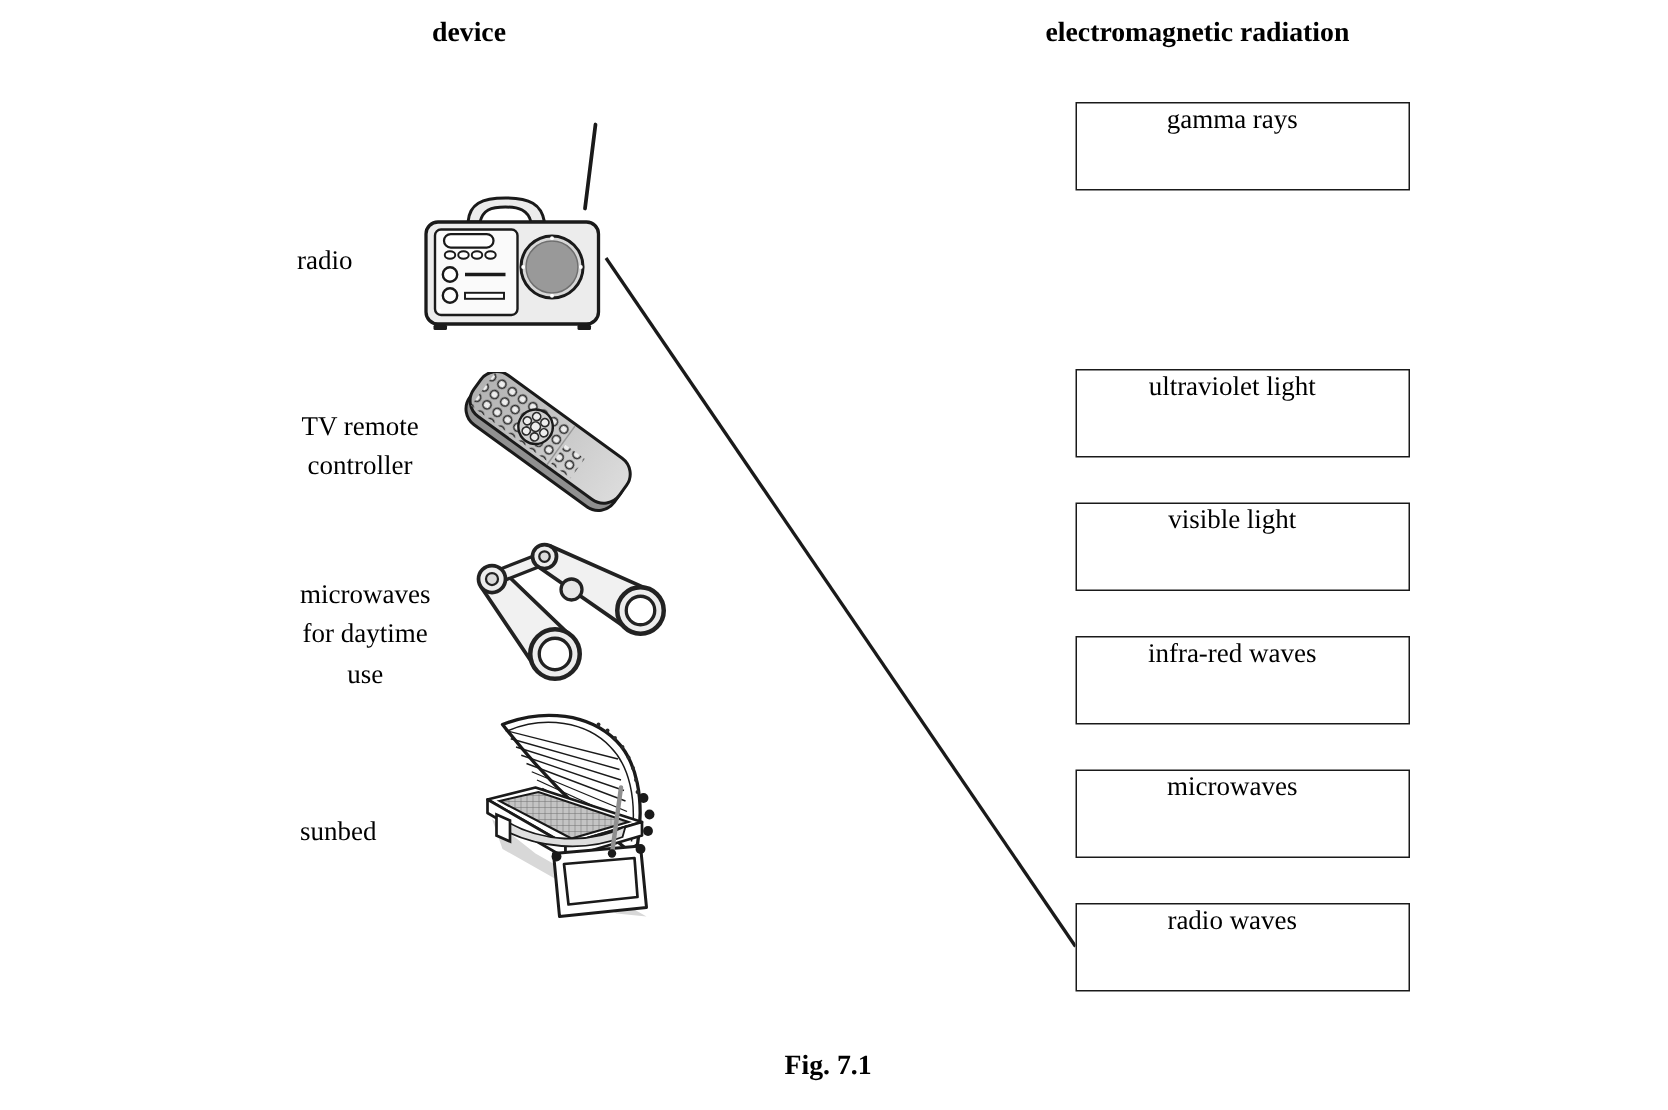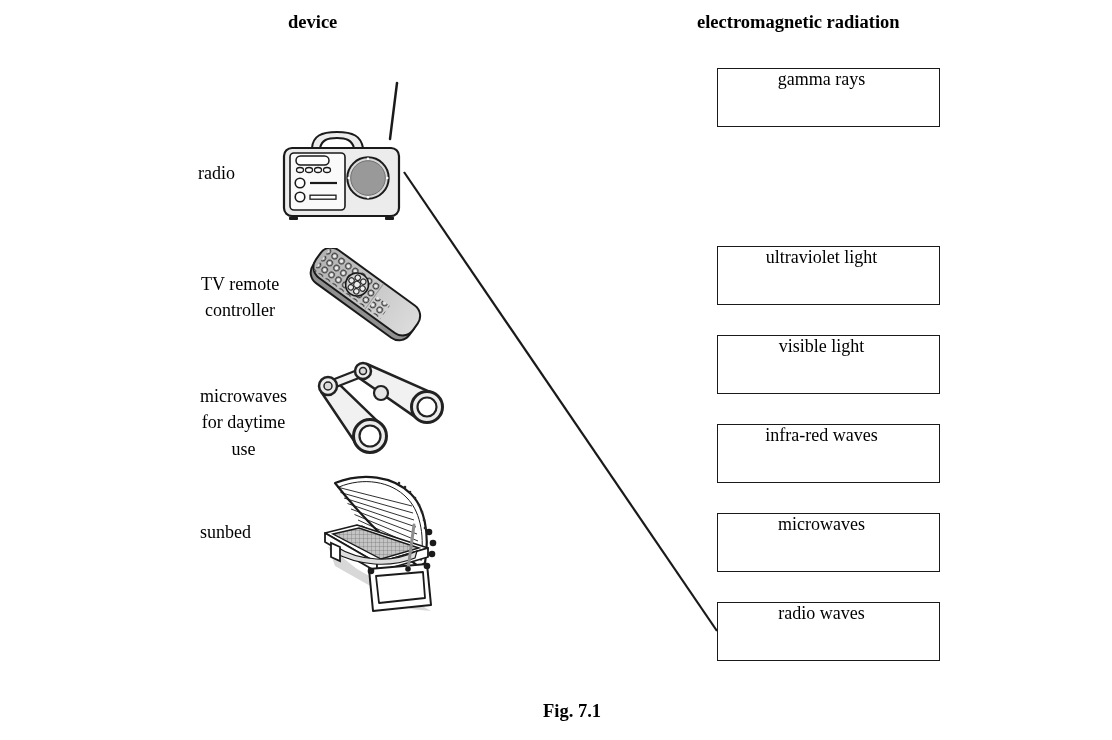--- a/index.html
+++ b/index.html
@@ -9,39 +9,39 @@
     overflow:hidden;
   }
   .hdr { position:absolute; font-weight:bold; font-size:18.5px; white-space:nowrap; }
   .dev-label { position:absolute; font-size:18px; white-space:pre-line;text-align:center; }
   .box {
     position:absolute; left:717px; width:223px; height:59px;
     border:1.6px solid #1a1a1a; background:#ffffff; box-sizing:border-box;
     display:flex; justify-content:center; padding-right:14px;
   }
   .box span { font-size:18px; white-space:nowrap; }
-  .caption { position:absolute; font-weight:bold; font-size:18.5px; white-space:nowrap;margin-left:20px; }
+  .caption { position:absolute; font-weight:bold; font-size:18.5px; white-space:nowrap; }
   .illus { position:absolute; }
   .overlay { position:absolute; left:0; top:0; pointer-events:none; }
 </style>
 </head>
 <body>
 
 <div class="canvas">
 
   <div class="hdr" style="left:288px; top:12px;">device</div>
   <div class="hdr" style="left:697px; top:12px;text-align:center;">electromagnetic radiation</div>
 
   <div class="dev-label" style="left:198px; top:163px; line-height:20px;">radio</div>
   <div class="dev-label" style="left:201px; top:272px; line-height:25.5px;">TV remote
 controller</div>
   <div class="dev-label" style="left:200px; top:383px; line-height:26.3px;">microwaves
 for daytime
 use</div>
-  <div class="dev-label" style="left:200px; top:522px; line-height:20px;">sunbed</div>
+  <div class="dev-label" style="left:200px; top:544px; line-height:20px;">sunbed</div>
 
   <svg class="illus" style="left:281px; top:81px;" width="122" height="140" viewBox="0 0 122 140">
     <line x1="109" y1="58" x2="116" y2="2" stroke="#1a1a1a" stroke-width="2.5" stroke-linecap="round"></line>
     <path d="M31,67 C32,55 40,51 56,51 C72,51 80,55 82,67 L73,67 C71,59 65,57 56,57 C46,57 41,59 39,67 Z" fill="#ececec" stroke="#1a1a1a" stroke-width="2" stroke-linejoin="round"></path>
     <rect x="8" y="135.5" width="9" height="3.5" rx="1" fill="#1a1a1a"></rect>
     <rect x="104" y="135.5" width="9" height="3.5" rx="1" fill="#1a1a1a"></rect>
     <rect x="3" y="67" width="115" height="68" rx="8" fill="#ececec" stroke="#1a1a1a" stroke-width="2.2"></rect>
     <rect x="9" y="72" width="55" height="57" rx="4" fill="#fafafa" stroke="#1a1a1a" stroke-width="1.6"></rect>
     <rect x="15" y="75" width="33" height="9" rx="4.5" fill="#ffffff" stroke="#1a1a1a" stroke-width="1.5"></rect>
     <ellipse cx="19" cy="89" rx="3.5" ry="2.5" fill="#ffffff" stroke="#1a1a1a" stroke-width="1.3"></ellipse>

